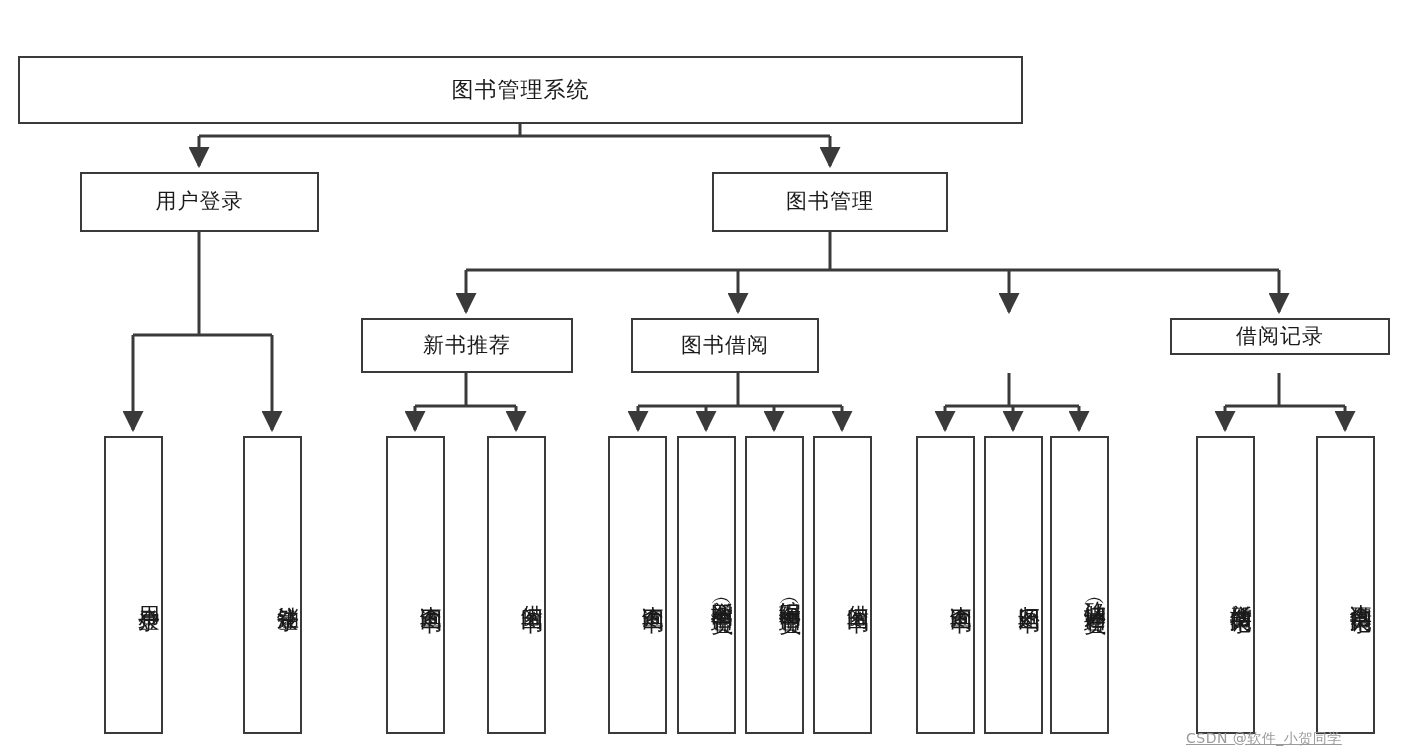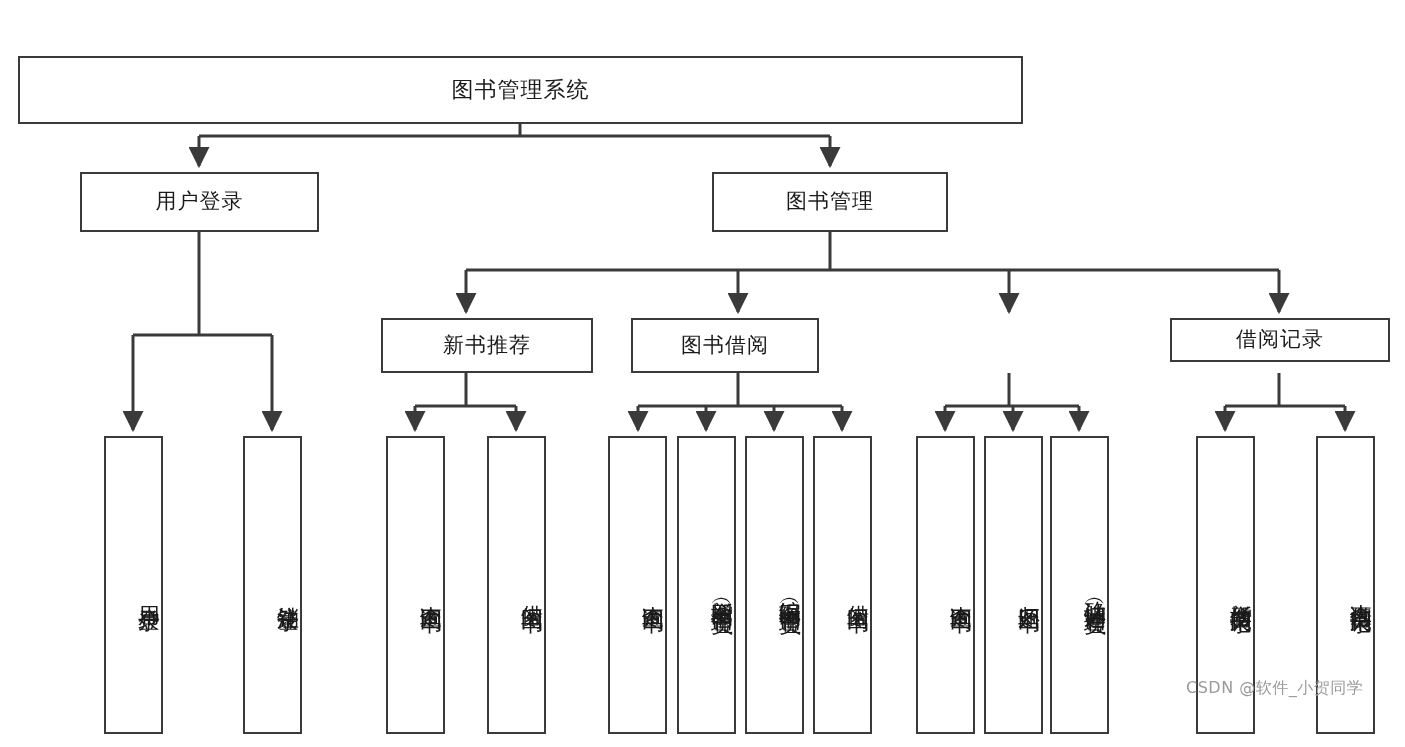--- a/index.html
+++ b/index.html
@@ -55,25 +55,26 @@
     letter-spacing: 2px;
   }
   .node-vertical > span {
     writing-mode: vertical-rl;
     text-orientation: upright;
     display: block;
   }
   .watermark {
     position: absolute;
     left: 1186px;
-    top: 678px;
-    font-size: 16px;
+    top: 730px;
+    font-size: 14px;
     color: #9a9a9a;
     letter-spacing: 0.5px;
     white-space: nowrap;
+    text-decoration: underline;
   }
 </style>
 </head>
 <body>
 
 <div id="diagram-canvas">
 
   <svg id="connector-layer" viewBox="0 0 1405 747" xmlns="http://www.w3.org/2000/svg">
     <defs>
       <marker id="arrow" viewBox="0 0 10 10" refX="9" refY="5" markerWidth="7" markerHeight="7" orient="auto-start-reverse">
@@ -123,26 +124,26 @@
       <path d="M 1345 406 L 1345 430" marker-end="url(#arrow)"></path>
     </g>
   </svg>
 
   <div class="node node-horizontal node-root" style="left:18px; top:12px; width:1005px; height:68px;margin-top:44px;">图书管理系统</div>
 
   <div class="node node-horizontal" style="left:80px; top:172px; width:239px; height:60px;">用户登录</div>
 
   <div class="node node-horizontal" style="left:712px; top:172px; width:236px; height:60px;">图书管理</div>
 
-  <div class="node node-horizontal" style="left:361px; top:318px; width:212px; height:55px;margin-left:20px;">新书推荐</div>
+  <div class="node node-horizontal" style="left:361px; top:318px; width:212px; height:55px;">新书推荐</div>
 
   <div class="node node-horizontal" style="left:631px; top:318px; width:188px; height:55px;">图书借阅</div>
 
 
-  <div class="node node-horizontal" style="left:1170px; top:318px; width:220px; height:44px;">借阅记录</div>
+  <div class="node node-horizontal" style="left:1170px; top:318px; width:220px; height:37px;">借阅记录</div>
 
   <div class="node node-vertical" style="left:104px; top:436px; width:59px; height:298px;">
     <span>用户登录</span>
   </div>
 
   <div class="node node-vertical" style="left:243px; top:436px; width:59px; height:298px;">
     <span>注销登录</span>
   </div>
 
   <div class="node node-vertical" style="left:386px; top:436px; width:59px; height:298px;">

